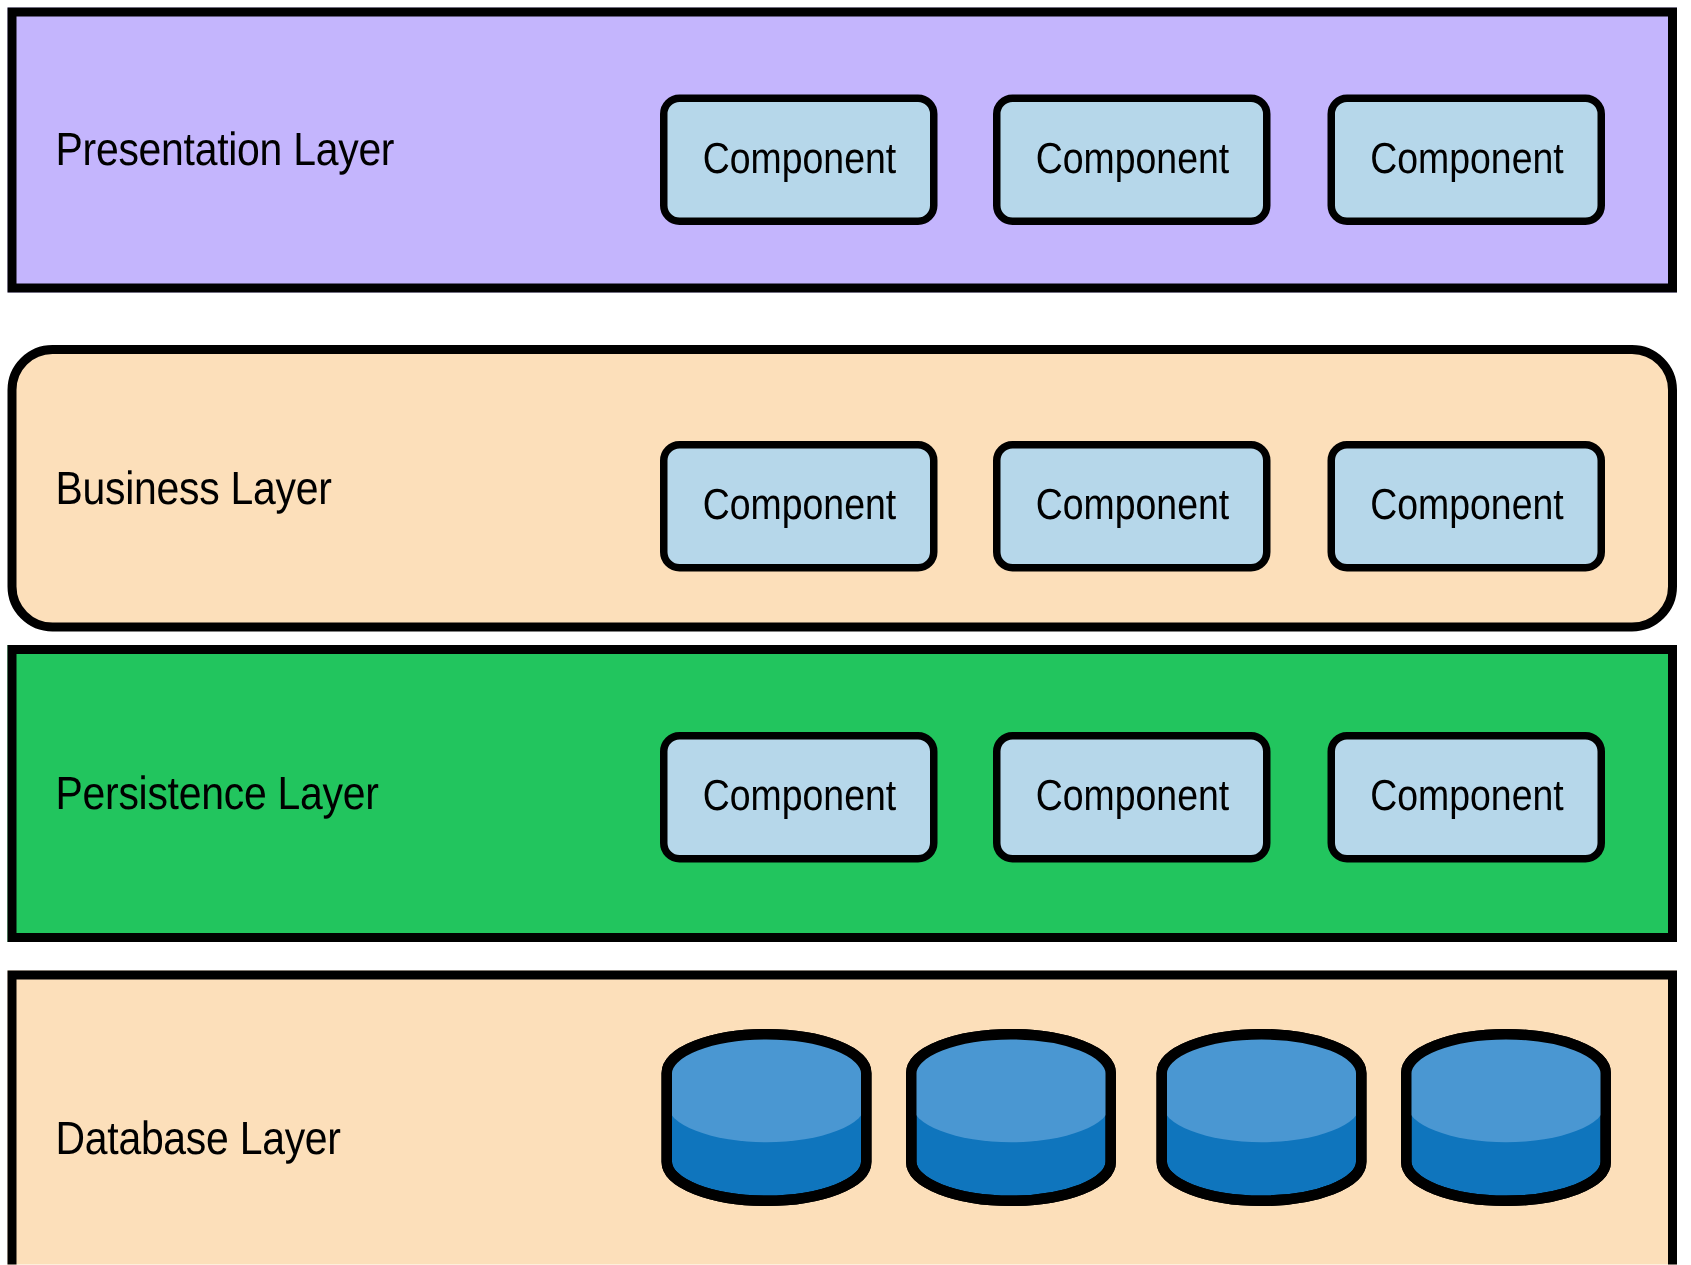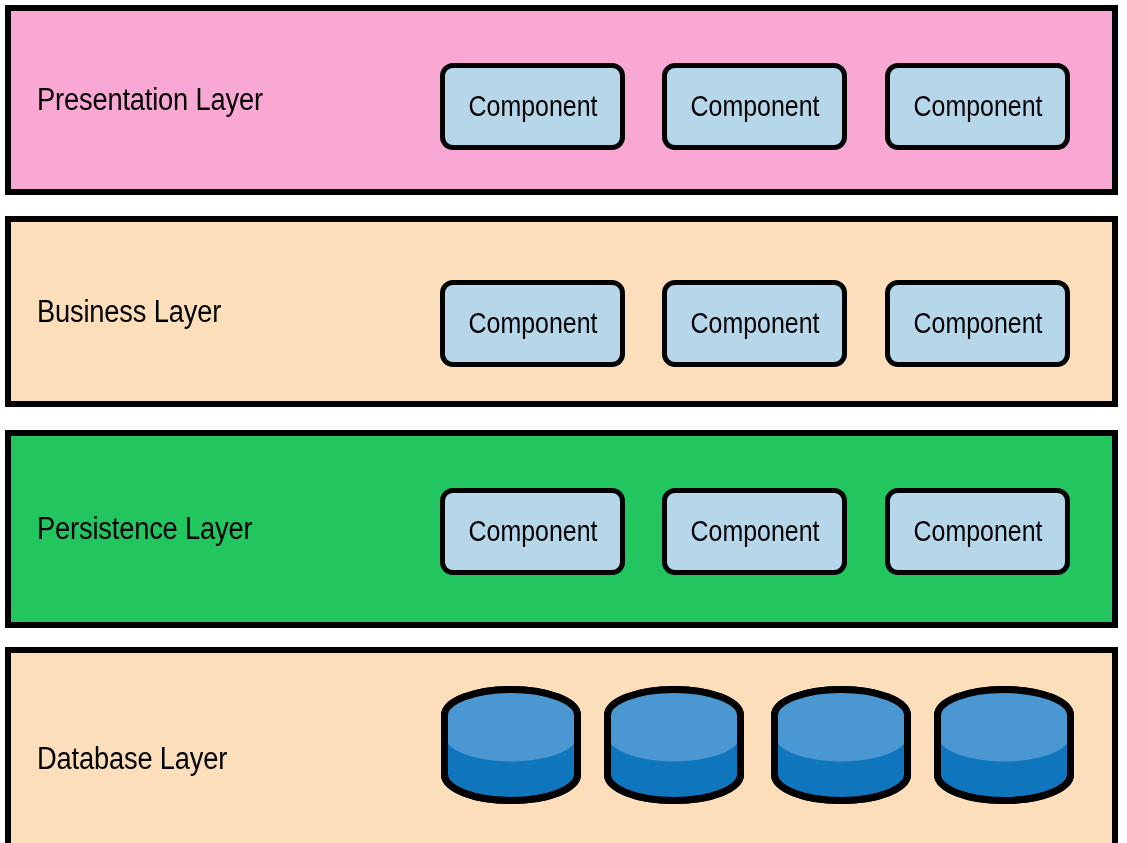--- a/index.html
+++ b/index.html
@@ -82,35 +82,35 @@
   }
   .cylinder svg {
     display: block;
     overflow: visible;
   }
 </style>
 </head>
 <body>
 
 <div id="diagram">
-    <div class="layer" style="top: 5px; height: 190px; background: #f9a8d4; border-color: rgb(0, 0, 0);">
+    <div class="layer" style="top: 5px; height: 190px; background: #c4b5fd; border-color: rgb(0, 0, 0);">
       <div class="layer-label" style="color: rgb(0, 0, 0);">Presentation Layer</div>
       <div class="component-row">
         <div class="component" style="left: 429px; top: 52px; width: 185px; height: 87px; background: rgb(182, 215, 234); border-color: rgb(0, 0, 0);">
           <span>Component</span>
         </div>
         <div class="component" style="left: 651px; top: 52px; width: 185px; height: 87px; background: rgb(182, 215, 234); border-color: rgb(0, 0, 0);">
           <span>Component</span>
         </div>
         <div class="component" style="left: 874px; top: 52px; width: 185px; height: 87px; background: rgb(182, 215, 234); border-color: rgb(0, 0, 0);">
           <span>Component</span>
         </div>
       </div>
     </div>
-    <div class="layer" style="top: 216px; height: 191px; background: rgb(252, 223, 186); border-color: rgb(0, 0, 0);">
+    <div class="layer" style="top: 230px; height: 191px; background: rgb(252, 223, 186); border-color: rgb(0, 0, 0); border-radius: 30px;">
       <div class="layer-label" style="color: rgb(0, 0, 0);">Business Layer</div>
       <div class="component-row">
         <div class="component" style="left: 429px; top: 58px; width: 185px; height: 87px; background: rgb(182, 215, 234); border-color: rgb(0, 0, 0);">
           <span>Component</span>
         </div>
         <div class="component" style="left: 651px; top: 58px; width: 185px; height: 87px; background: rgb(182, 215, 234); border-color: rgb(0, 0, 0);">
           <span>Component</span>
         </div>
         <div class="component" style="left: 874px; top: 58px; width: 185px; height: 87px; background: rgb(182, 215, 234); border-color: rgb(0, 0, 0);">
           <span>Component</span>

